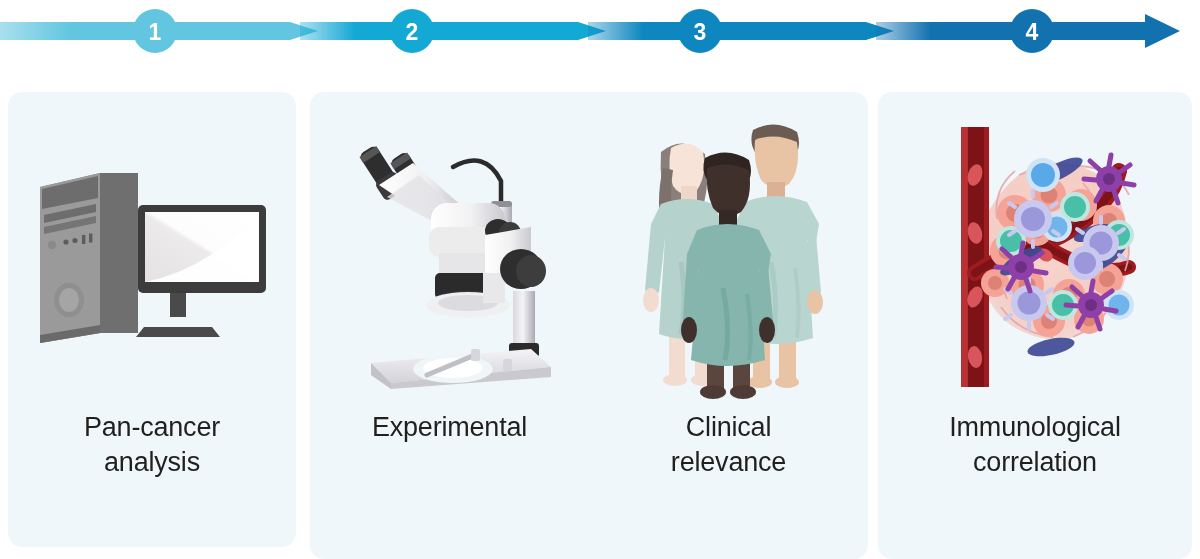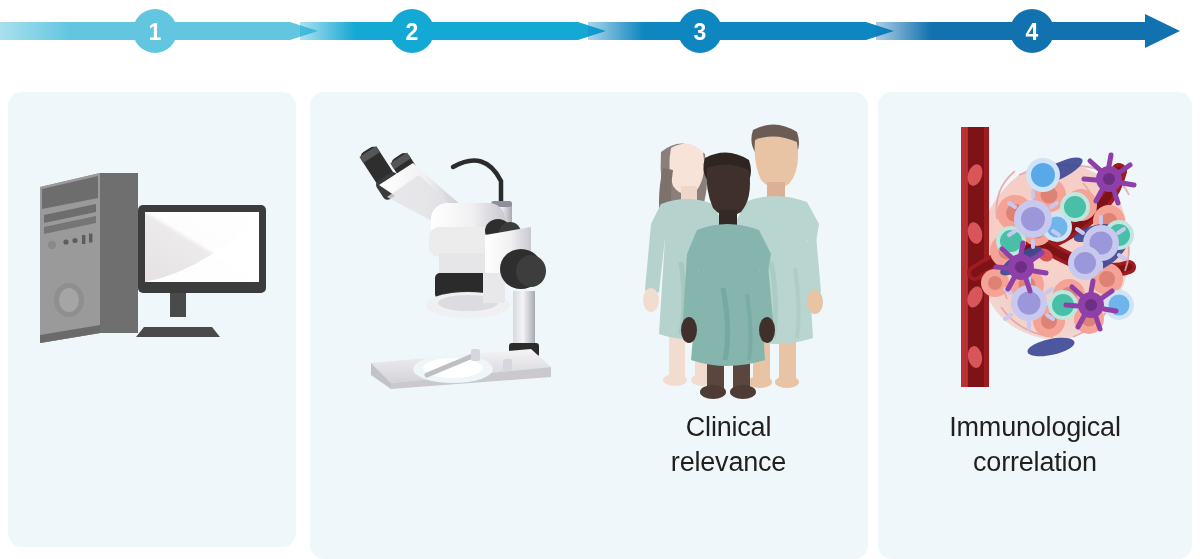--- a/index.html
+++ b/index.html
@@ -158,20 +158,22 @@
         <path d="M112,162 L180,162 L188,172 L104,172 Z" fill="#4a4a4a"></path>
 
         <rect x="106" y="40" width="128" height="88" rx="5" fill="#3c3c3c"></rect>
 
         <rect x="113" y="47" width="114" height="70" fill="url(#screenGrad)"></rect>
 
         <path d="M113,117 Q170,106 227,52 L227,117 Z" fill="#ffffff" opacity="0.95"></path>
       </svg>
     </div>
     <div class="caption">
+      <span>Pan-cancer</span>
+      <span class="l2">analysis</span>
     </div>
   </div>
 
   <div class="cell" id="cell-2">
     <div class="art">
       <svg width="230" height="268" viewBox="0 0 230 268" xmlns="http://www.w3.org/2000/svg">
         <defs>
           <linearGradient id="bodyG" x1="0" y1="0" x2="1" y2="0">
             <stop offset="0%" stop-color="#ffffff"></stop>
             <stop offset="55%" stop-color="#f1f1f3"></stop>
@@ -235,20 +237,21 @@
 
         <ellipse cx="118" cy="246" rx="40" ry="14" fill="#eef6f7"></ellipse>
         <ellipse cx="118" cy="245" rx="30" ry="10" fill="#ffffff"></ellipse>
 
         <path d="M92,252 L140,232" stroke="#bfbfc6" stroke-width="5" stroke-linecap="round"></path>
         <rect x="136" y="226" width="9" height="12" rx="2" fill="#d6d6dc"></rect>
         <rect x="168" y="236" width="9" height="12" rx="2" fill="#d6d6dc"></rect>
       </svg>
     </div>
     <div class="caption">
+      <span>Experimental</span>
     </div>
   </div>
 
   <div class="cell" id="cell-3">
     <div class="art">
       <svg width="215" height="290" viewBox="0 0 215 290" xmlns="http://www.w3.org/2000/svg">
 
         <g>
 
           <path d="M40,40 Q62,22 84,42 L86,72 Q84,96 76,104 L46,100 Q38,72 40,40 Z" fill="#8a7f7a"></path>

